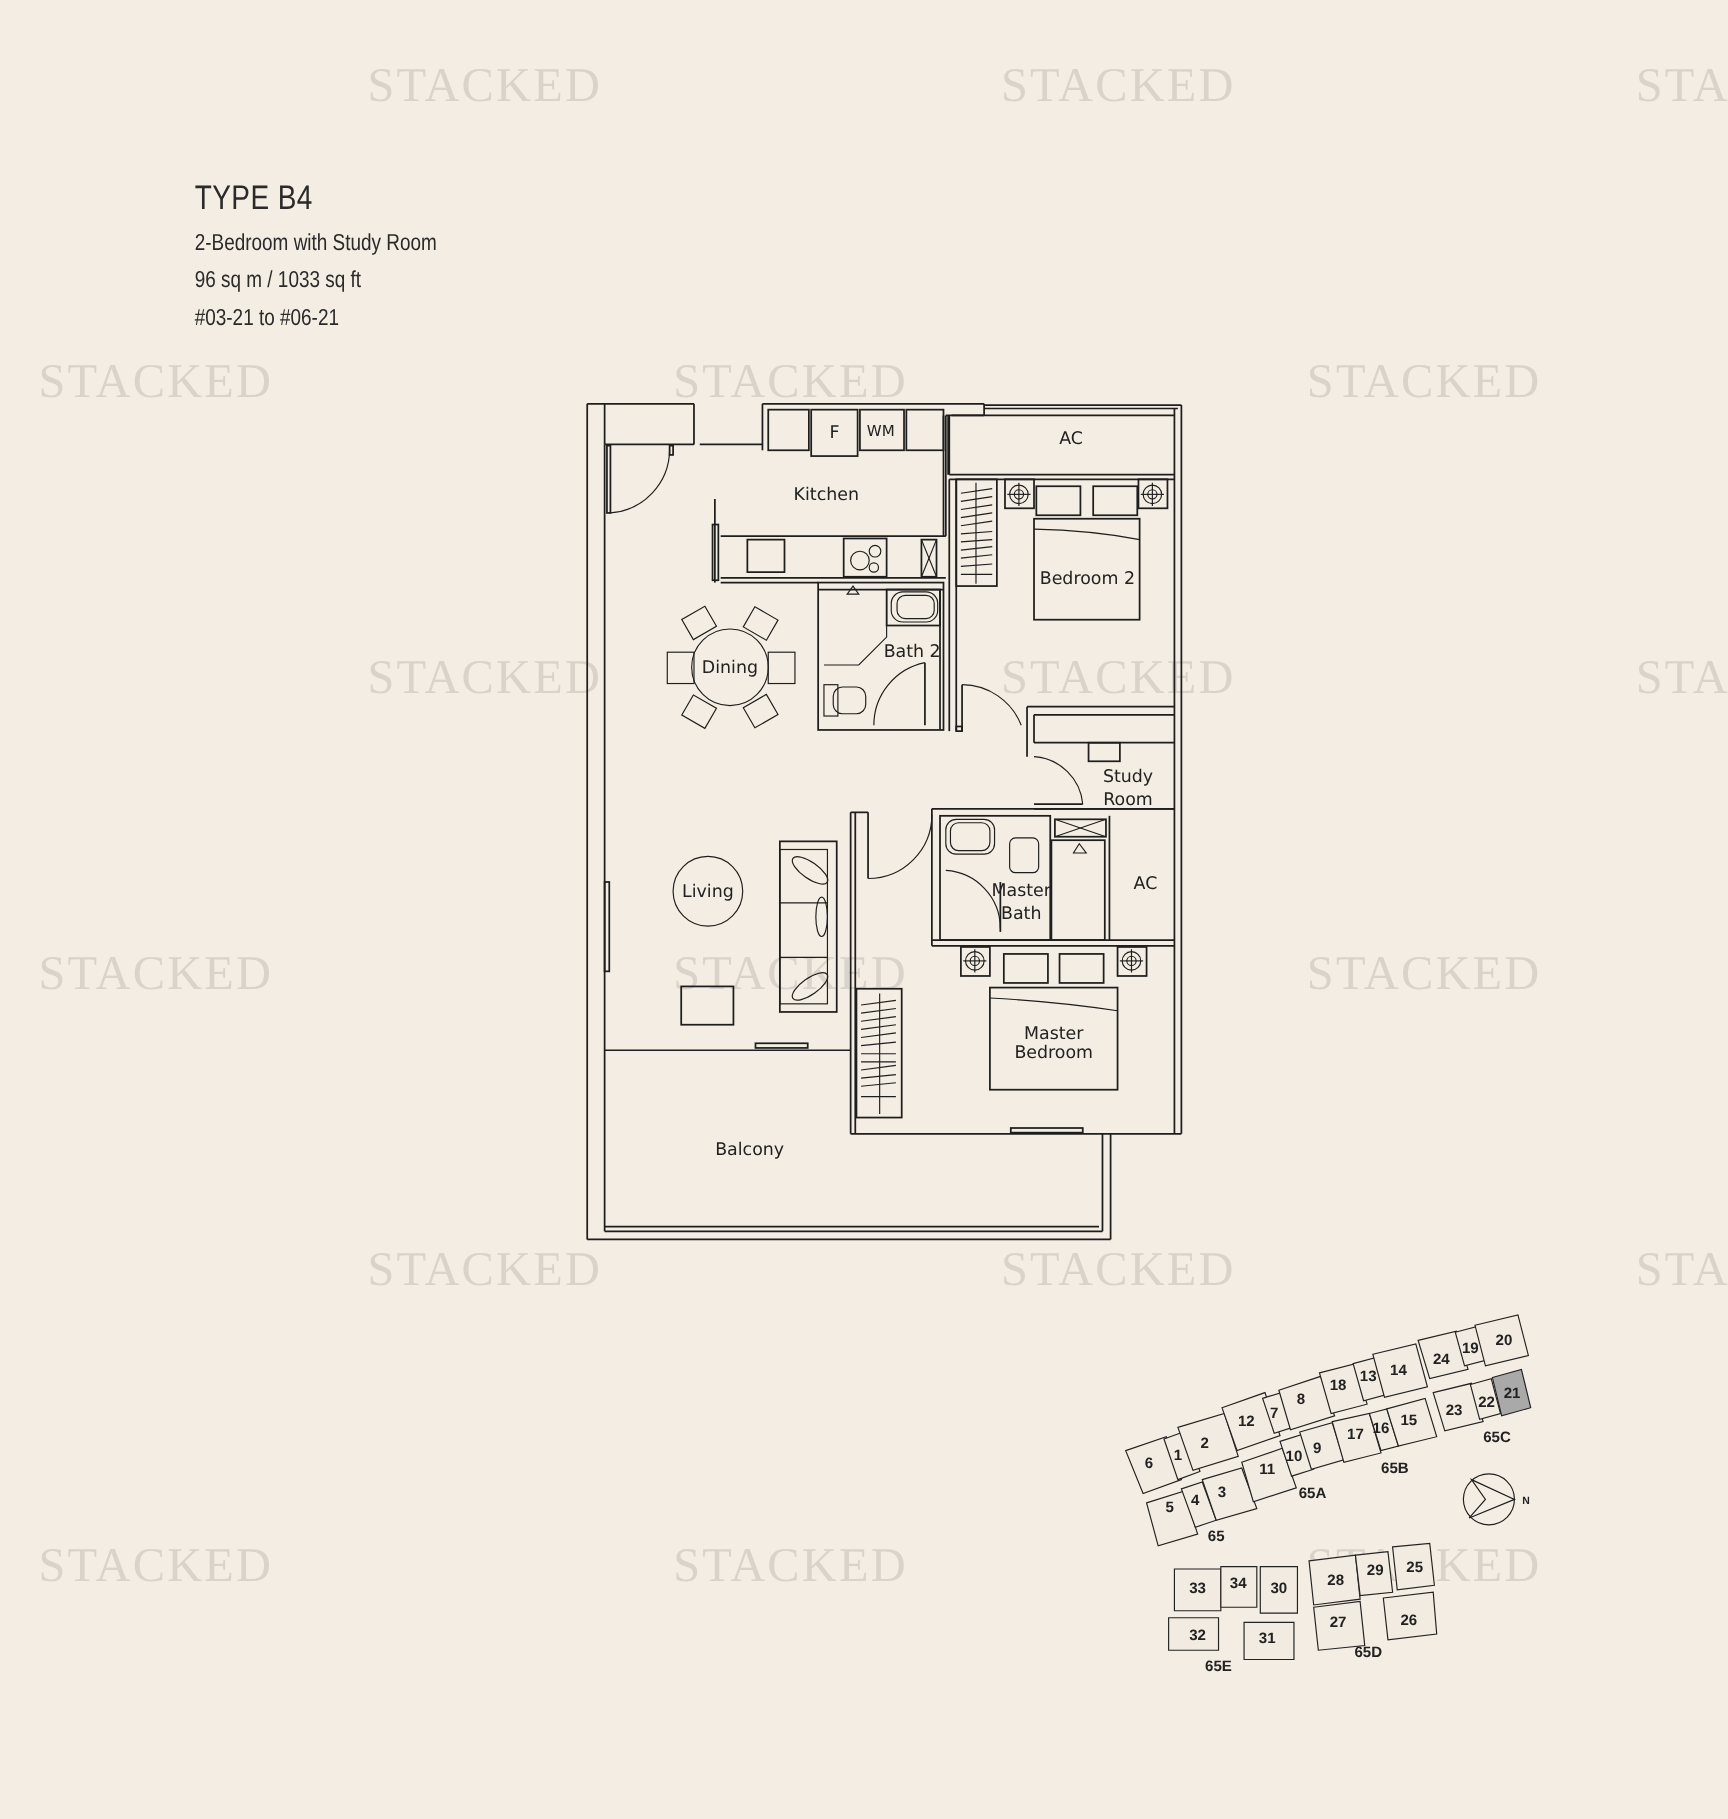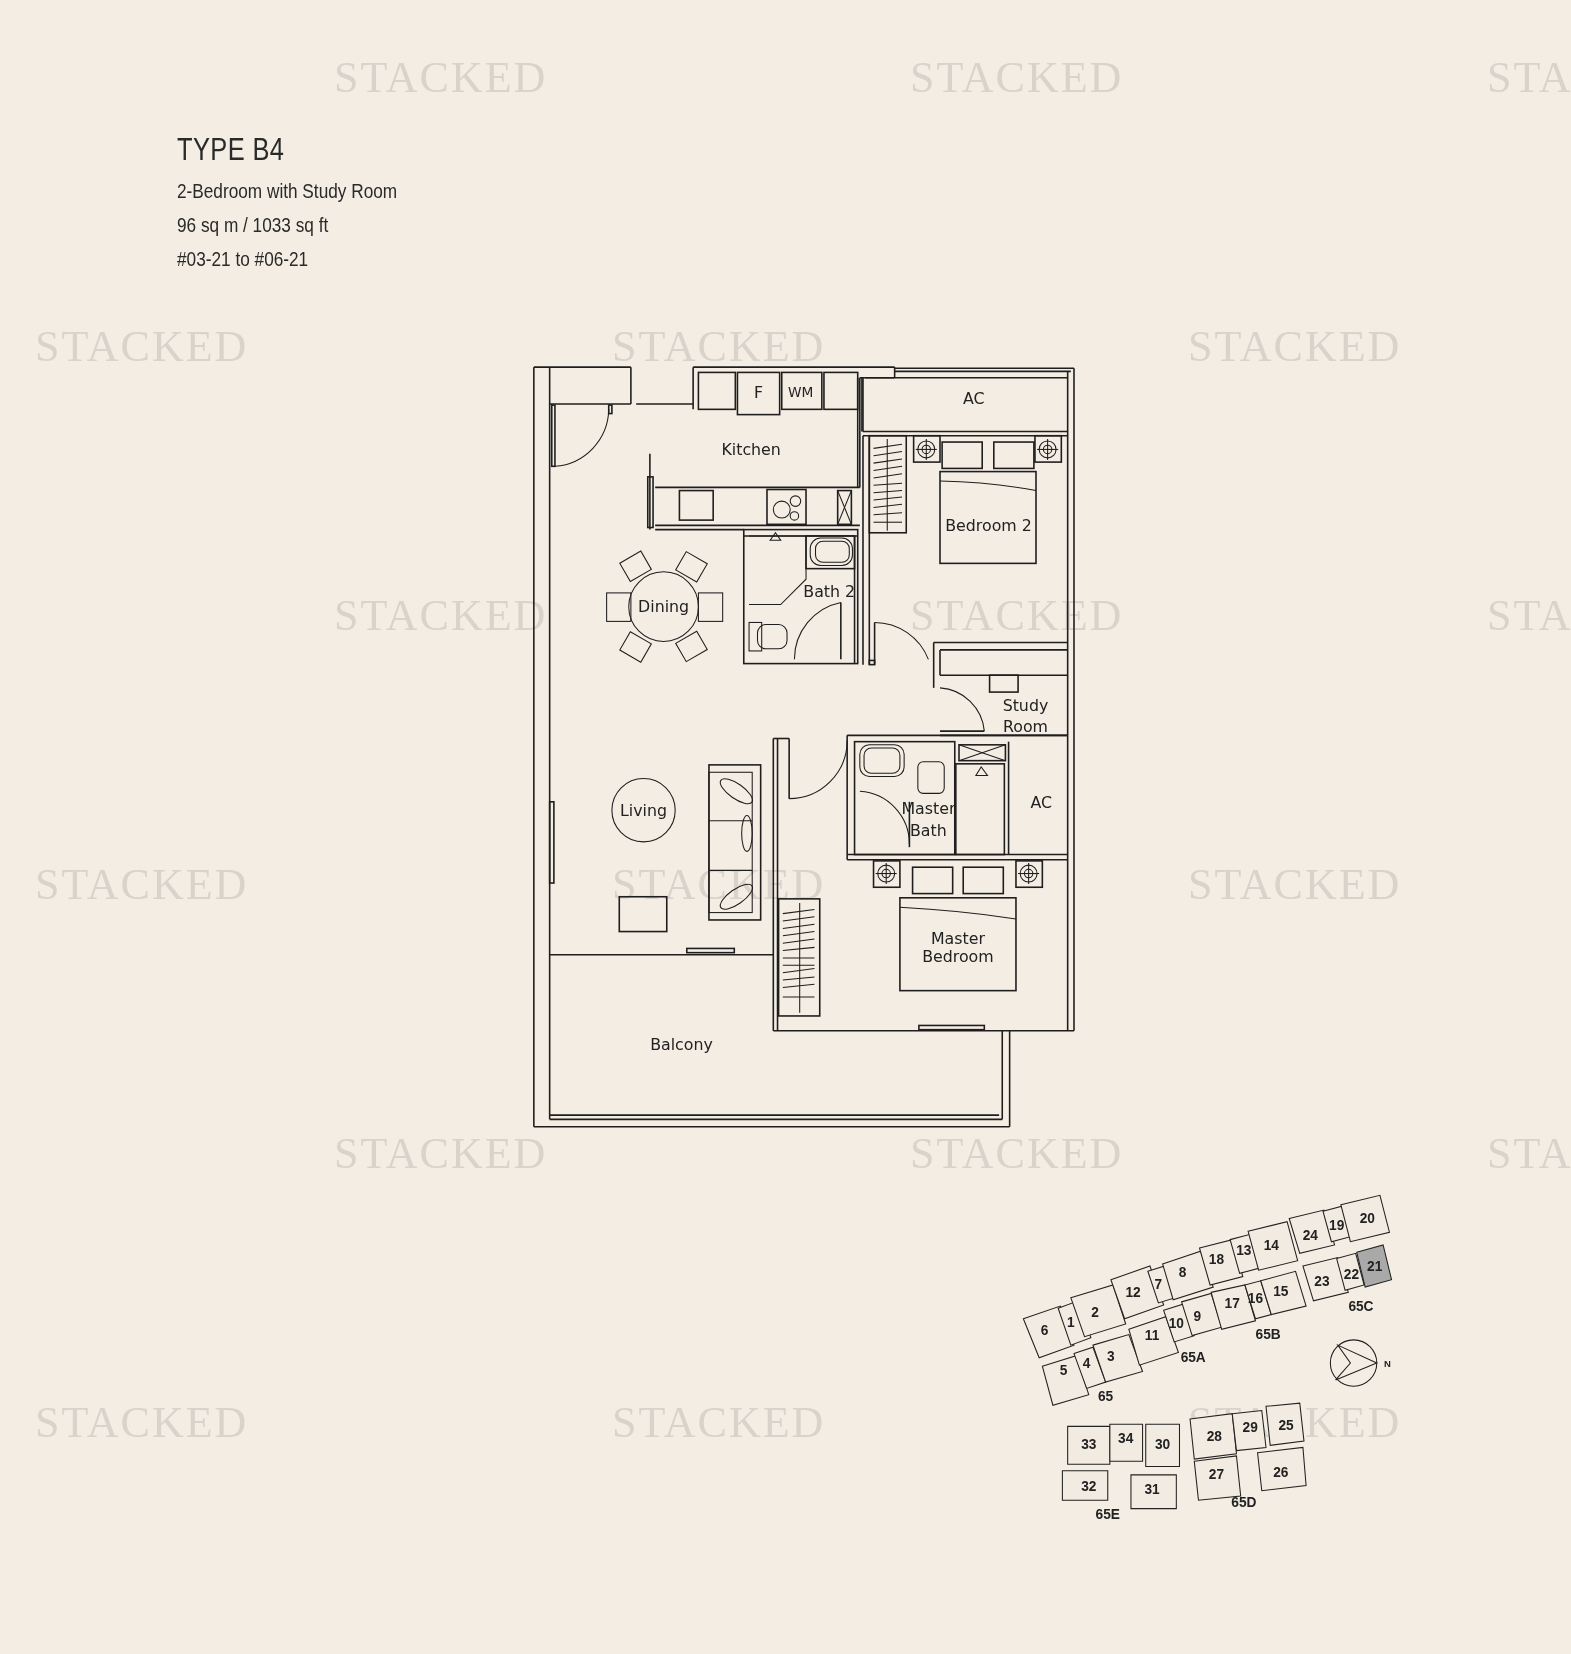--- a/index.html
+++ b/index.html
@@ -1,19 +1,19 @@
 <!DOCTYPE html>
 <html><head>
 <meta charset="utf-8">
 <style>
   html,body{margin:0;padding:0;background:#f3ede3;}
   body{width:1571px;height:1654px;position:relative;overflow:hidden;font-family:"Liberation Sans",sans-serif;}
   #stage{position:absolute;left:0;top:0;width:1571px;height:1654px;}
   .wm{position:absolute;font-family:"Liberation Serif","DejaVu Serif",serif;font-size:44px;letter-spacing:2px;color:#d9d3cb;white-space:nowrap;pointer-events:none;}
-  .hdr{position:absolute;left:177px;top:132px;color:#2a2a2a;}
+  .hdr{position:absolute;left:177px;top:162px;color:#2a2a2a;}
   .hdr .t{font-family:"Liberation Sans Narrow","Liberation Sans",sans-serif;font-size:31px;transform:scaleX(0.82);transform-origin:left;letter-spacing:0.5px;}
   .hdr .s{font-family:"Liberation Sans",sans-serif;font-size:21px;transform:scaleX(0.82);transform-origin:left;margin-top:6px;line-height:34px;white-space:nowrap;}
   svg{position:absolute;left:0;top:0;}
   .w{fill:none;stroke:#1e1e1e;stroke-width:1.5;}
   .t1{stroke:#1e1e1e;stroke-width:1;fill:none;}
   .lbl{font-family:"DejaVu Sans",sans-serif;font-size:15px;fill:#222;}
   .kp{fill:#f1ebe1;stroke:#222;stroke-width:1;}
   .kp.sel{fill:#a9a9a9;}
   .kn{font-family:"Liberation Sans",sans-serif;font-weight:bold;font-size:13px;fill:#222;text-anchor:middle;}
 </style>

